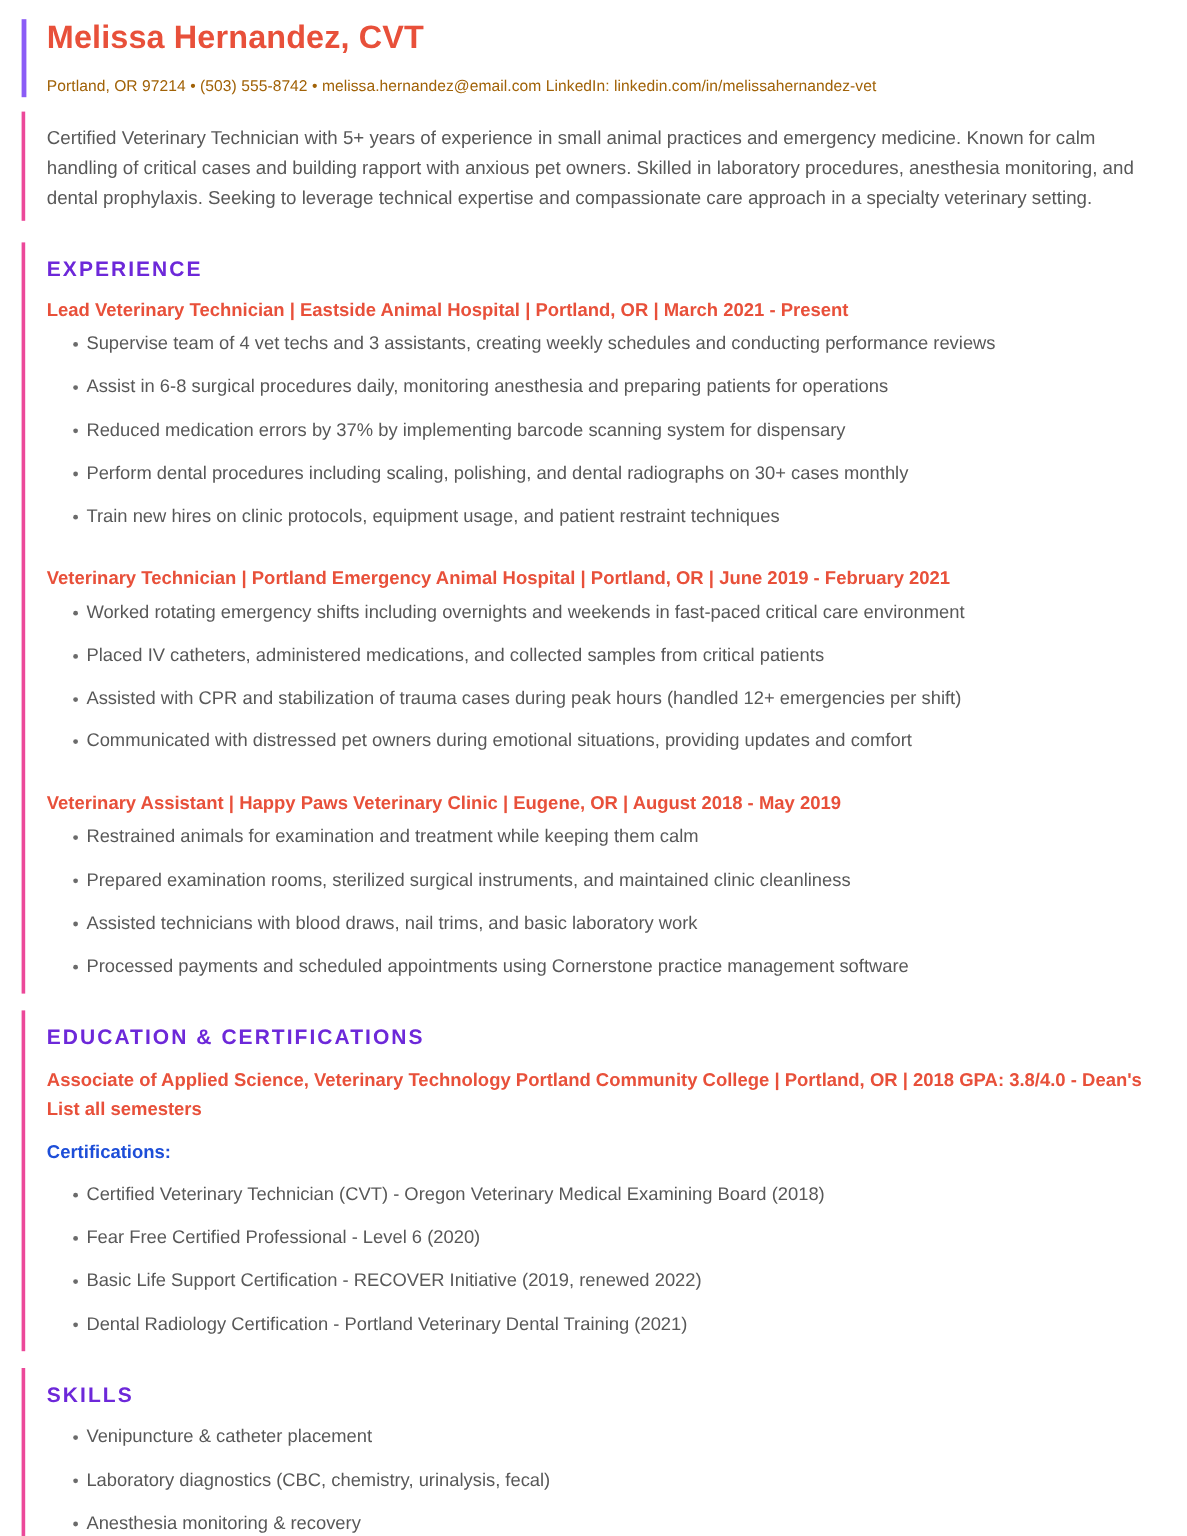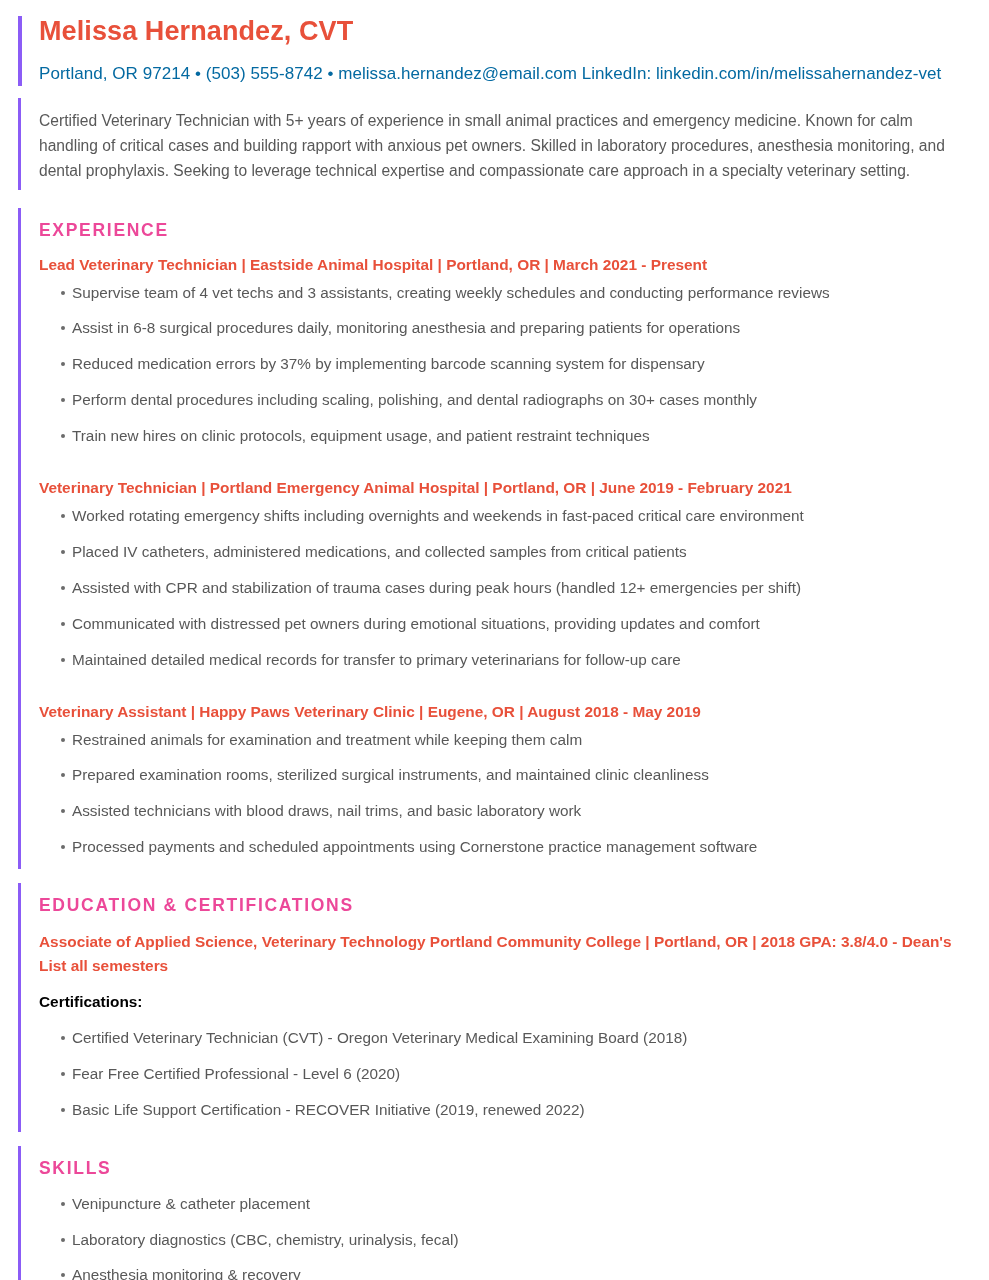--- a/index.html
+++ b/index.html
@@ -18,62 +18,62 @@
     -webkit-font-smoothing: antialiased;
   }
 
   .page {
     width: 989px;
     padding: 16px 22px 0 18px;
   }
 
   
   .block {
-    border-left: 3px solid #8b5cf6;
+    border-left: 3px solid #ec4899;
     padding-left: 18px;
     margin-bottom: 14px;
   }
   .block.accent {
     border-left: 4px solid #8b5cf6;
     padding-left: 17px;
     margin-bottom: 12px;
   }
 
   
   .name {
     margin: 0 0 16px 0;
     font-size: 27px;
     line-height: 1.15;
     font-weight: bold;
     color: #e8503a;
     letter-spacing: 0.1px;
   }
   .contact {
     margin: 0 0 6px 0;
-    font-size: 17px;
+    font-size: 13px;
     line-height: 1.35;
-    color: #0369a1;
+    color: #a16207;
     letter-spacing: 0.05px;
   }
 
   
   .summary {
     margin: 0;
     font-size: 15.6px;
     line-height: 1.62;
     color: #585858;
   }
   .block-summary { padding-top: 10px; padding-bottom: 6px; margin-bottom: 18px; }
 
   
   .section-heading {
     margin: 0 0 14px 0;
     font-size: 17.5px;
     font-weight: bold;
-    color: #ec4899;
+    color: #6d28d9;
     letter-spacing: 1.7px;
     text-transform: uppercase;
   }
   .block-section { padding-top: 12px; padding-bottom: 10px; }
 
   
   .job-title {
     margin: 0 0 6px 0;
     font-size: 15.4px;
     font-weight: bold;
@@ -113,21 +113,21 @@
     margin: 0 0 14px 0;
     font-size: 15.4px;
     font-weight: bold;
     color: #e8503a;
     line-height: 1.55;
   }
   .cert-label {
     margin: 0 0 14px 0;
     font-size: 15.4px;
     font-weight: bold;
-    color: #000000;
+    color: #1d4ed8;
     line-height: 1.35;
   }
 </style>
 </head>
 <body>
 
 <div class="page">
 
   <div class="block accent">
     <h1 class="name">Melissa Hernandez, CVT</h1>
@@ -152,21 +152,20 @@
       </ul>
     </div>
 
     <div class="job">
       <h3 class="job-title">Veterinary Technician | Portland Emergency Animal Hospital | Portland, OR | June 2019 - February 2021</h3>
       <ul class="bullets">
         <li>Worked rotating emergency shifts including overnights and weekends in fast-paced critical care environment</li>
         <li>Placed IV catheters, administered medications, and collected samples from critical patients</li>
         <li>Assisted with CPR and stabilization of trauma cases during peak hours (handled 12+ emergencies per shift)</li>
         <li>Communicated with distressed pet owners during emotional situations, providing updates and comfort</li>
-        <li>Maintained detailed medical records for transfer to primary veterinarians for follow-up care</li>
       </ul>
     </div>
 
     <div class="job">
       <h3 class="job-title">Veterinary Assistant | Happy Paws Veterinary Clinic | Eugene, OR | August 2018 - May 2019</h3>
       <ul class="bullets">
         <li>Restrained animals for examination and treatment while keeping them calm</li>
         <li>Prepared examination rooms, sterilized surgical instruments, and maintained clinic cleanliness</li>
         <li>Assisted technicians with blood draws, nail trims, and basic laboratory work</li>
         <li>Processed payments and scheduled appointments using Cornerstone practice management software</li>
@@ -175,20 +174,21 @@
   </div>
 
   <div class="block block-section">
     <h2 class="section-heading">EDUCATION &amp; CERTIFICATIONS</h2>
     <p class="edu-line">Associate of Applied Science, Veterinary Technology Portland Community College | Portland, OR | 2018 GPA: 3.8/4.0 - Dean's List all semesters</p>
     <p class="cert-label">Certifications:</p>
     <ul class="bullets">
       <li>Certified Veterinary Technician (CVT) - Oregon Veterinary Medical Examining Board (2018)</li>
       <li>Fear Free Certified Professional - Level 6 (2020)</li>
       <li>Basic Life Support Certification - RECOVER Initiative (2019, renewed 2022)</li>
+      <li>Dental Radiology Certification - Portland Veterinary Dental Training (2021)</li>
     </ul>
   </div>
 
   <div class="block block-section">
     <h2 class="section-heading">SKILLS</h2>
     <ul class="bullets">
       <li>Venipuncture &amp; catheter placement</li>
       <li>Laboratory diagnostics (CBC, chemistry, urinalysis, fecal)</li>
       <li>Anesthesia monitoring &amp; recovery</li>
 

